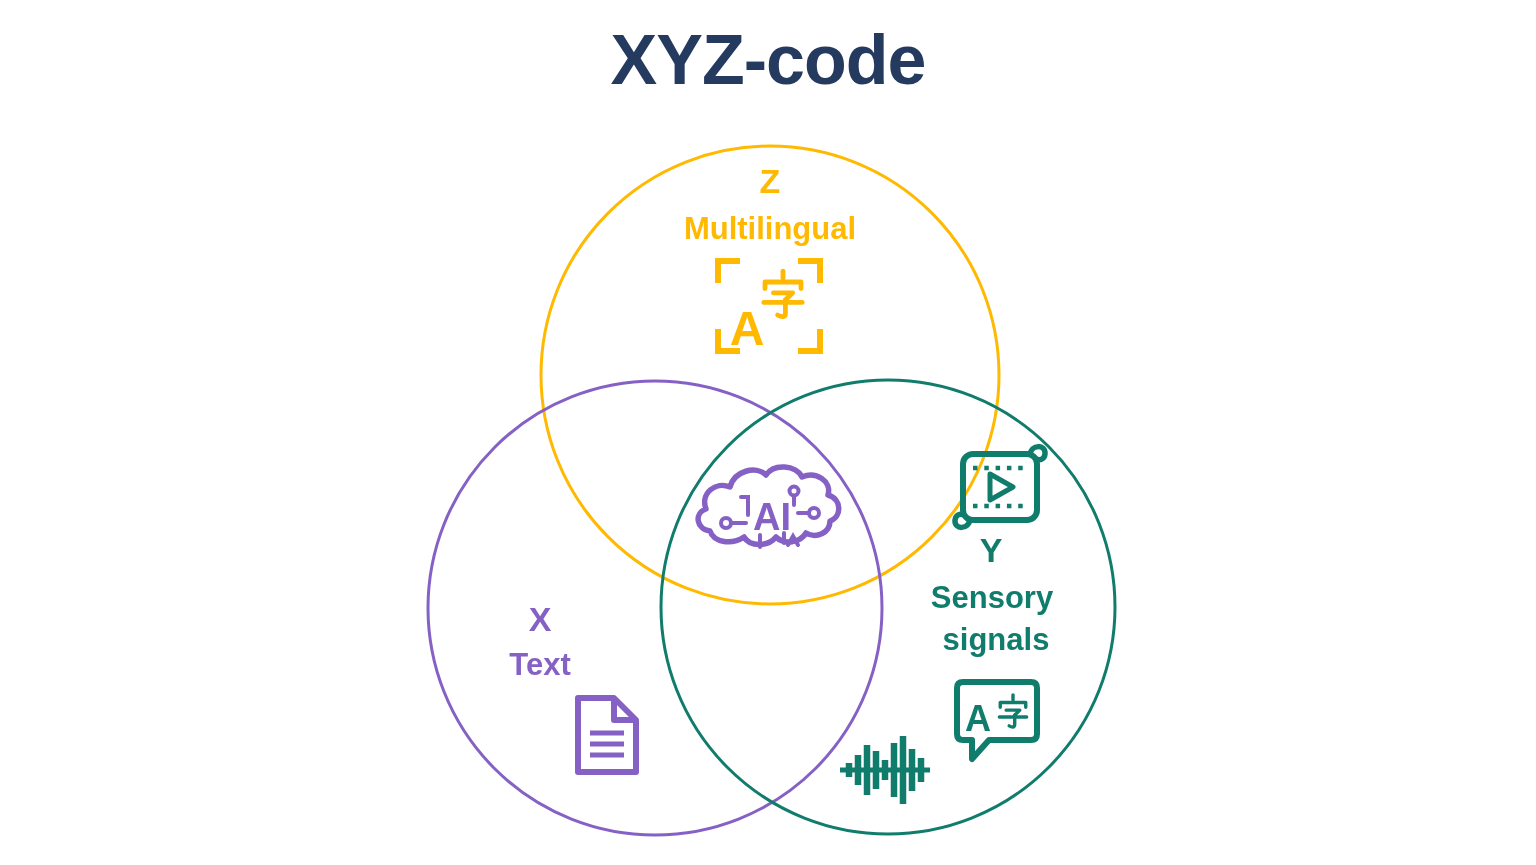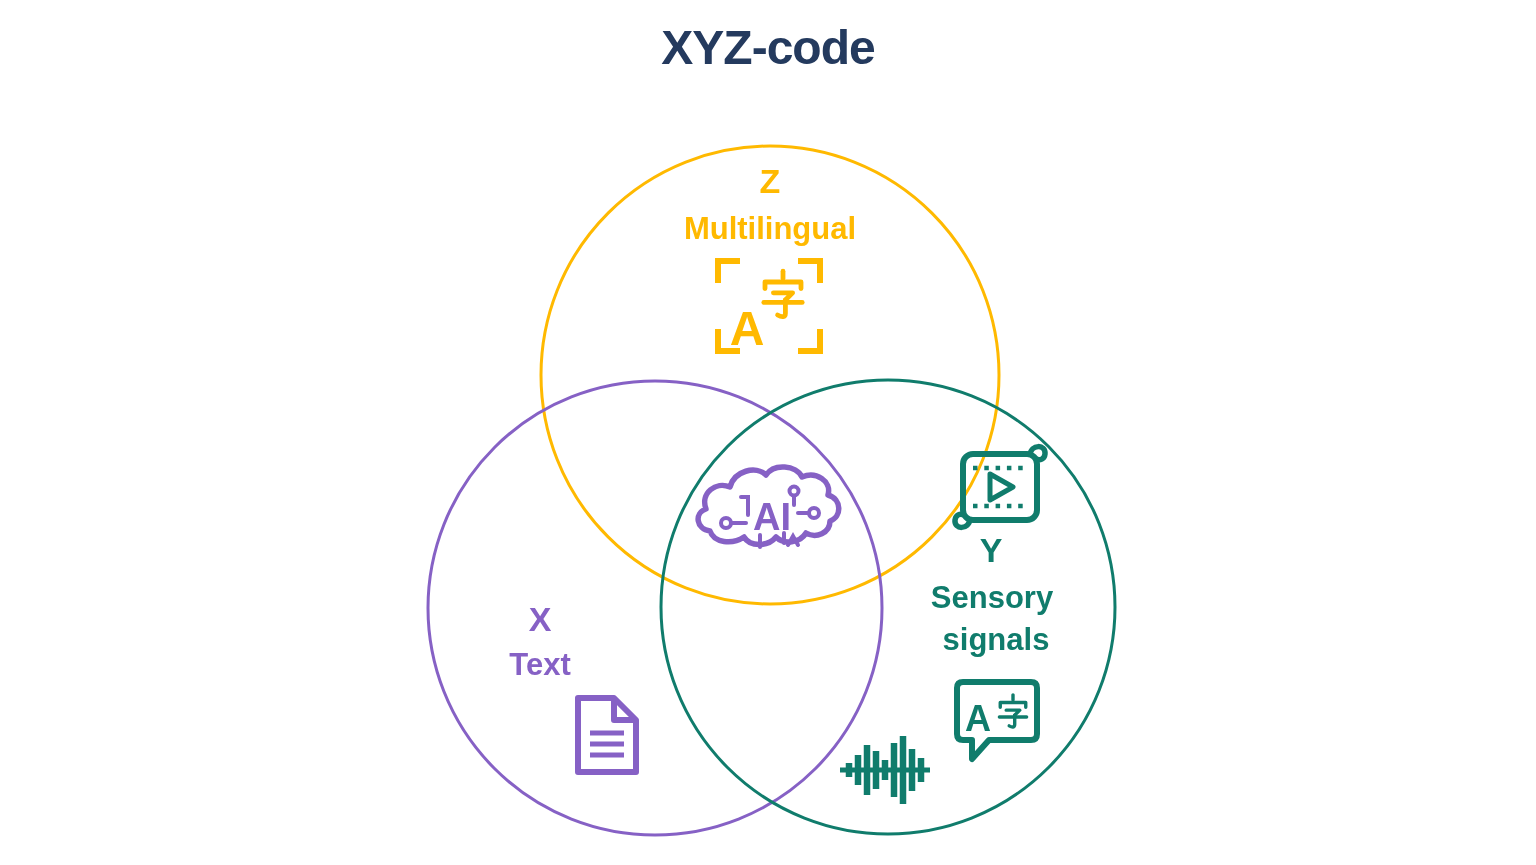--- a/index.html
+++ b/index.html
@@ -5,21 +5,21 @@
   html, body { margin: 0; padding: 0; }
   body {
     width: 1536px; height: 865px;
     position: relative; overflow: hidden;
     background: var(--c-background, #FFFFFF);
     font-family: "Liberation Sans", sans-serif;
   }
   .title {
     position: absolute; top: 20px; left: 0; width: 100%;
     margin: 0; text-align: center;
-    font-size: 48px; font-weight: 700; letter-spacing: -1px;
+    font-size: 70px; font-weight: 700; letter-spacing: -1px;
     color: var(--c-navy, #243A5E);
   }
   svg.venn { position: absolute; left: 0; top: 0; }
   svg text { font-family: "Liberation Sans", sans-serif; font-weight: 700; }
   .f-yellow { fill: var(--c-yellow, #FFB900); }
   .f-purple { fill: var(--c-purple, #8661C5); }
   .f-teal   { fill: var(--c-teal,   #107C6C); }
   .s-yellow { stroke: var(--c-yellow, #FFB900); }
   .s-purple { stroke: var(--c-purple, #8661C5); }
   .s-teal   { stroke: var(--c-teal,   #107C6C); }

